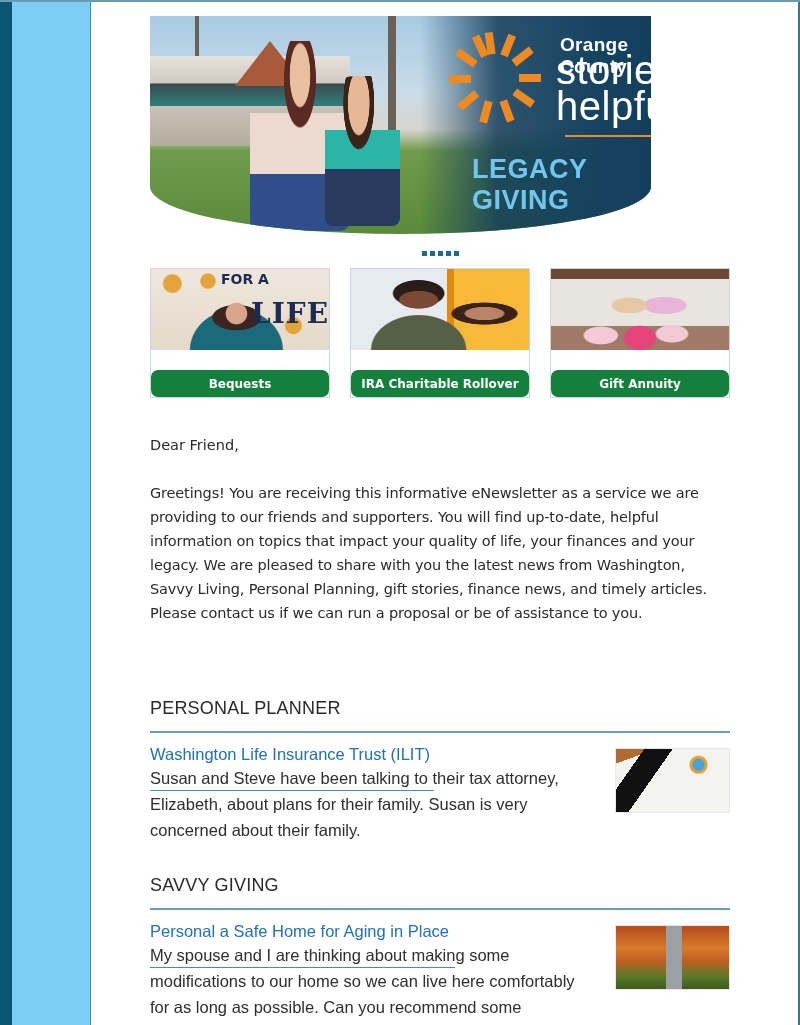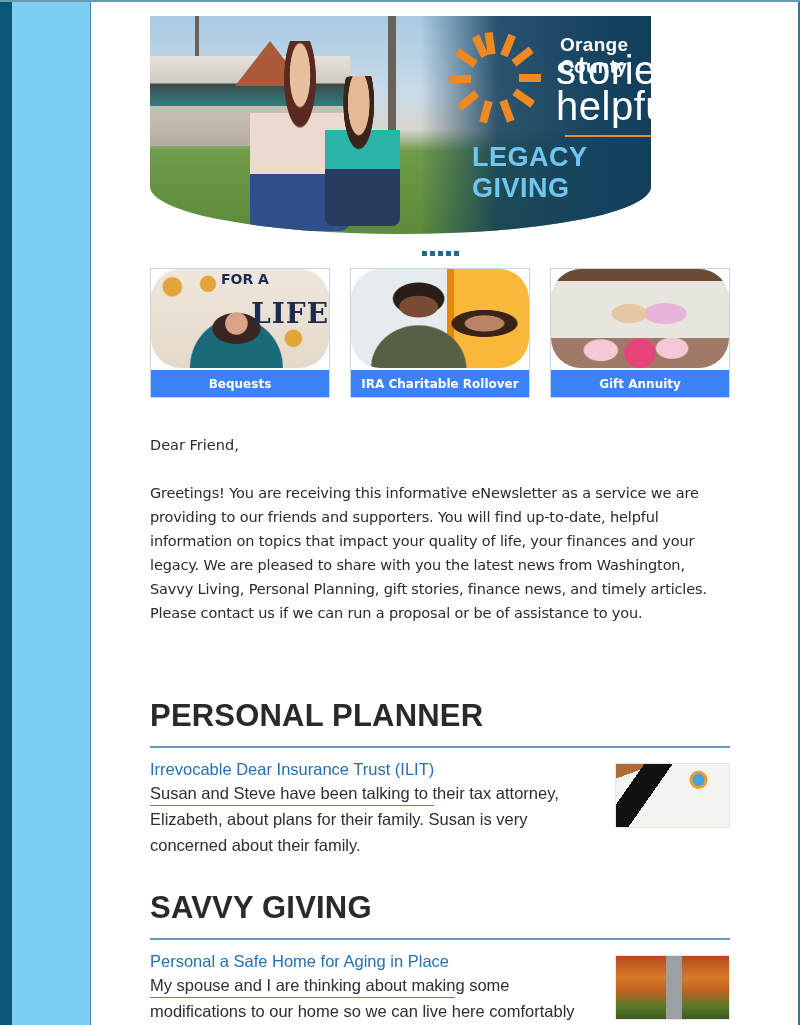--- a/index.html
+++ b/index.html
@@ -46,34 +46,34 @@
   }
   .hero-overlay {
     position: absolute; left: 270px; top: 0; width: 310px; height: 218px;
     background: linear-gradient(90deg, rgba(18,60,90,0) 0%, rgba(18,60,90,0.85) 25%, #14425f 60%, #123a57 100%);
   }
   .logo-sun { position: absolute; left: 295px; top: 12px; width: 100px; height: 100px; }
   .logo-text-1 { position: absolute; left: 410px; top: 18px; color: #ffffff; font-family: "Liberation Sans", sans-serif; font-weight: bold; font-size: 19px; letter-spacing: 0.3px; }
   .logo-text-2 { position: absolute; left: 406px; top: 34px; color: #ffffff; font-family: "Liberation Sans", sans-serif; font-size: 40px; line-height: 40px; letter-spacing: 0.5px; }
   .logo-text-3 { position: absolute; left: 406px; top: 70px; color: #ffffff; font-family: "Liberation Sans", sans-serif; font-size: 40px; line-height: 40px; letter-spacing: 0.5px; }
   .logo-rule { position: absolute; left: 415px; top: 119px; width: 102px; height: 2px; background: #ef8a22; }
-  .logo-legacy { position: absolute; left: 322px; top: 126px; color: #72c6ee; font-family: "Liberation Sans", sans-serif; font-weight: bold; font-size: 27px; letter-spacing: 0.5px; }
+  .logo-legacy { position: absolute; left: 322px; top: 138px; color: #72c6ee; font-family: "Liberation Sans", sans-serif; font-weight: bold; font-size: 27px; letter-spacing: 0.5px; }
 
   .dots { display: flex; gap: 3px; justify-content: center; margin-top: 17px; height: 5px; }
   .dot { width: 5px; height: 5px; background: #1b6a90; }
 
   
   .tiles { display: flex; justify-content: space-between; margin-top: 12px; }
   .tile { width: 180px; height: 130px; border: 1px solid #c8d6df; position: relative; overflow: hidden; cursor: pointer; }
-  .tile-img { position: absolute; left: 0; top: 0; width: 178px; height: 99px; border-radius: 30px; }
+  .tile-img { position: absolute; left: 0; top: 0; width: 178px; height: 81px; }
   .tile-label {
     position: absolute; left: 0; bottom: 0; width: 178px; height: 27px;
-    background: #3b82f6; color: #ffffff;
+    background: #15803d; color: #ffffff;
     font-family: "DejaVu Sans", sans-serif; font-size: 12px; font-weight: bold;
-    display: flex; align-items: center; justify-content: center;
+    display: flex; align-items: center; justify-content: center; border-radius: 7px;
   }
   .img-bequests {
     background:
       radial-gradient(circle at 48% 55%, #d9a489 0 10%, transparent 11%),
       radial-gradient(ellipse at 48% 60%, #3b2520 0 18%, transparent 19%),
       radial-gradient(ellipse at 48% 100%, #1a6a7a 0 35%, transparent 36%),
       radial-gradient(circle at 12% 18%, #e3a43a 0 5%, transparent 6%),
       radial-gradient(circle at 32% 15%, #e3a43a 0 5%, transparent 6%),
       radial-gradient(circle at 80% 70%, #e3a43a 0 5%, transparent 6%),
       linear-gradient(180deg, #efe7dc 0%, #e4d9ca 100%);
@@ -97,21 +97,21 @@
       radial-gradient(ellipse at 75% 55%, #b98466 0 10%, transparent 11%),
       radial-gradient(ellipse at 75% 55%, #3a2218 0 17%, transparent 18%),
       linear-gradient(90deg, #e5ebef 0 54%, #e48a0a 54% 58%, #f8b83a 58% 100%);
   }
 
   
   .greeting { margin-top: 35px; font-family: "DejaVu Sans", sans-serif; font-size: 14.5px; color: #2a2a2a; line-height: 24px; }
   .intro { margin-top: 24px; font-family: "DejaVu Sans", sans-serif; font-size: 14.5px; color: #2a2a2a; line-height: 24px; width: 580px; letter-spacing: -0.15px; }
 
   .section { position: relative; }
-  .section-title { font-family: "Liberation Sans", sans-serif; font-weight: bold; font-size: 31px; color: #2a2a2a; letter-spacing: 0.2px; }
+  .section-title { font-family: "Liberation Sans", sans-serif; font-weight: normal; font-size: 18px; color: #2a2a2a; letter-spacing: 0.2px; }
   .section-rule { height: 2px; background: #6a9bb8; margin-top: 12px; }
   .article { position: relative; margin-top: 10px; }
   .article-title { font-family: "Liberation Sans", sans-serif; font-size: 16.5px; color: #2370b6; line-height: 22px; display: inline-block; cursor: pointer; }
   .article-body { font-family: "Liberation Sans", sans-serif; font-size: 16.5px; color: #2e2e2e; line-height: 26px; width: 440px; }
   .article-underline { position: absolute; left: 0; height: 1px; background: #4a88c0; }
   .article-thumb { position: absolute; right: 0; top: 5px; width: 115px; height: 65px; border: 1px solid #e6e6e6; }
   .thumb-calc {
     background:
       linear-gradient(125deg, transparent 0 18%, #111 18% 36%, transparent 36%),
       radial-gradient(circle at 73% 25%, #4aa3d8 0 6%, transparent 7%),
@@ -191,21 +191,21 @@
     </div>
   </div>
 
   <p class="greeting">Dear Friend,</p>
   <p class="intro">Greetings! You are receiving this informative eNewsletter as a service we are providing to our friends and supporters. You will find up-to-date, helpful information on topics that impact your quality of life, your finances and your legacy. We are pleased to share with you the latest news from Washington, Savvy Living, Personal Planning, gift stories, finance news, and timely articles. Please contact us if we can run a proposal or be of assistance to you.</p>
 
   <div class="section" style="margin-top: 73px;">
     <h2 class="section-title">PERSONAL PLANNER</h2>
     <div class="section-rule"></div>
     <div class="article">
-      <a class="article-title">Irrevocable Dear Insurance Trust (ILIT)</a>
+      <a class="article-title">Washington Life Insurance Trust (ILIT)</a>
       <div class="article-underline" style="top: 47px; width: 284px;"></div>
       <p class="article-body">Susan and Steve have been talking to their tax attorney, Elizabeth, about plans for their family. Susan is very concerned about their family.</p>
       <div class="article-thumb thumb-calc"></div>
     </div>
   </div>
 
   <div class="section" style="margin-top: 32px;">
     <h2 class="section-title">SAVVY GIVING</h2>
     <div class="section-rule"></div>
     <div class="article">

